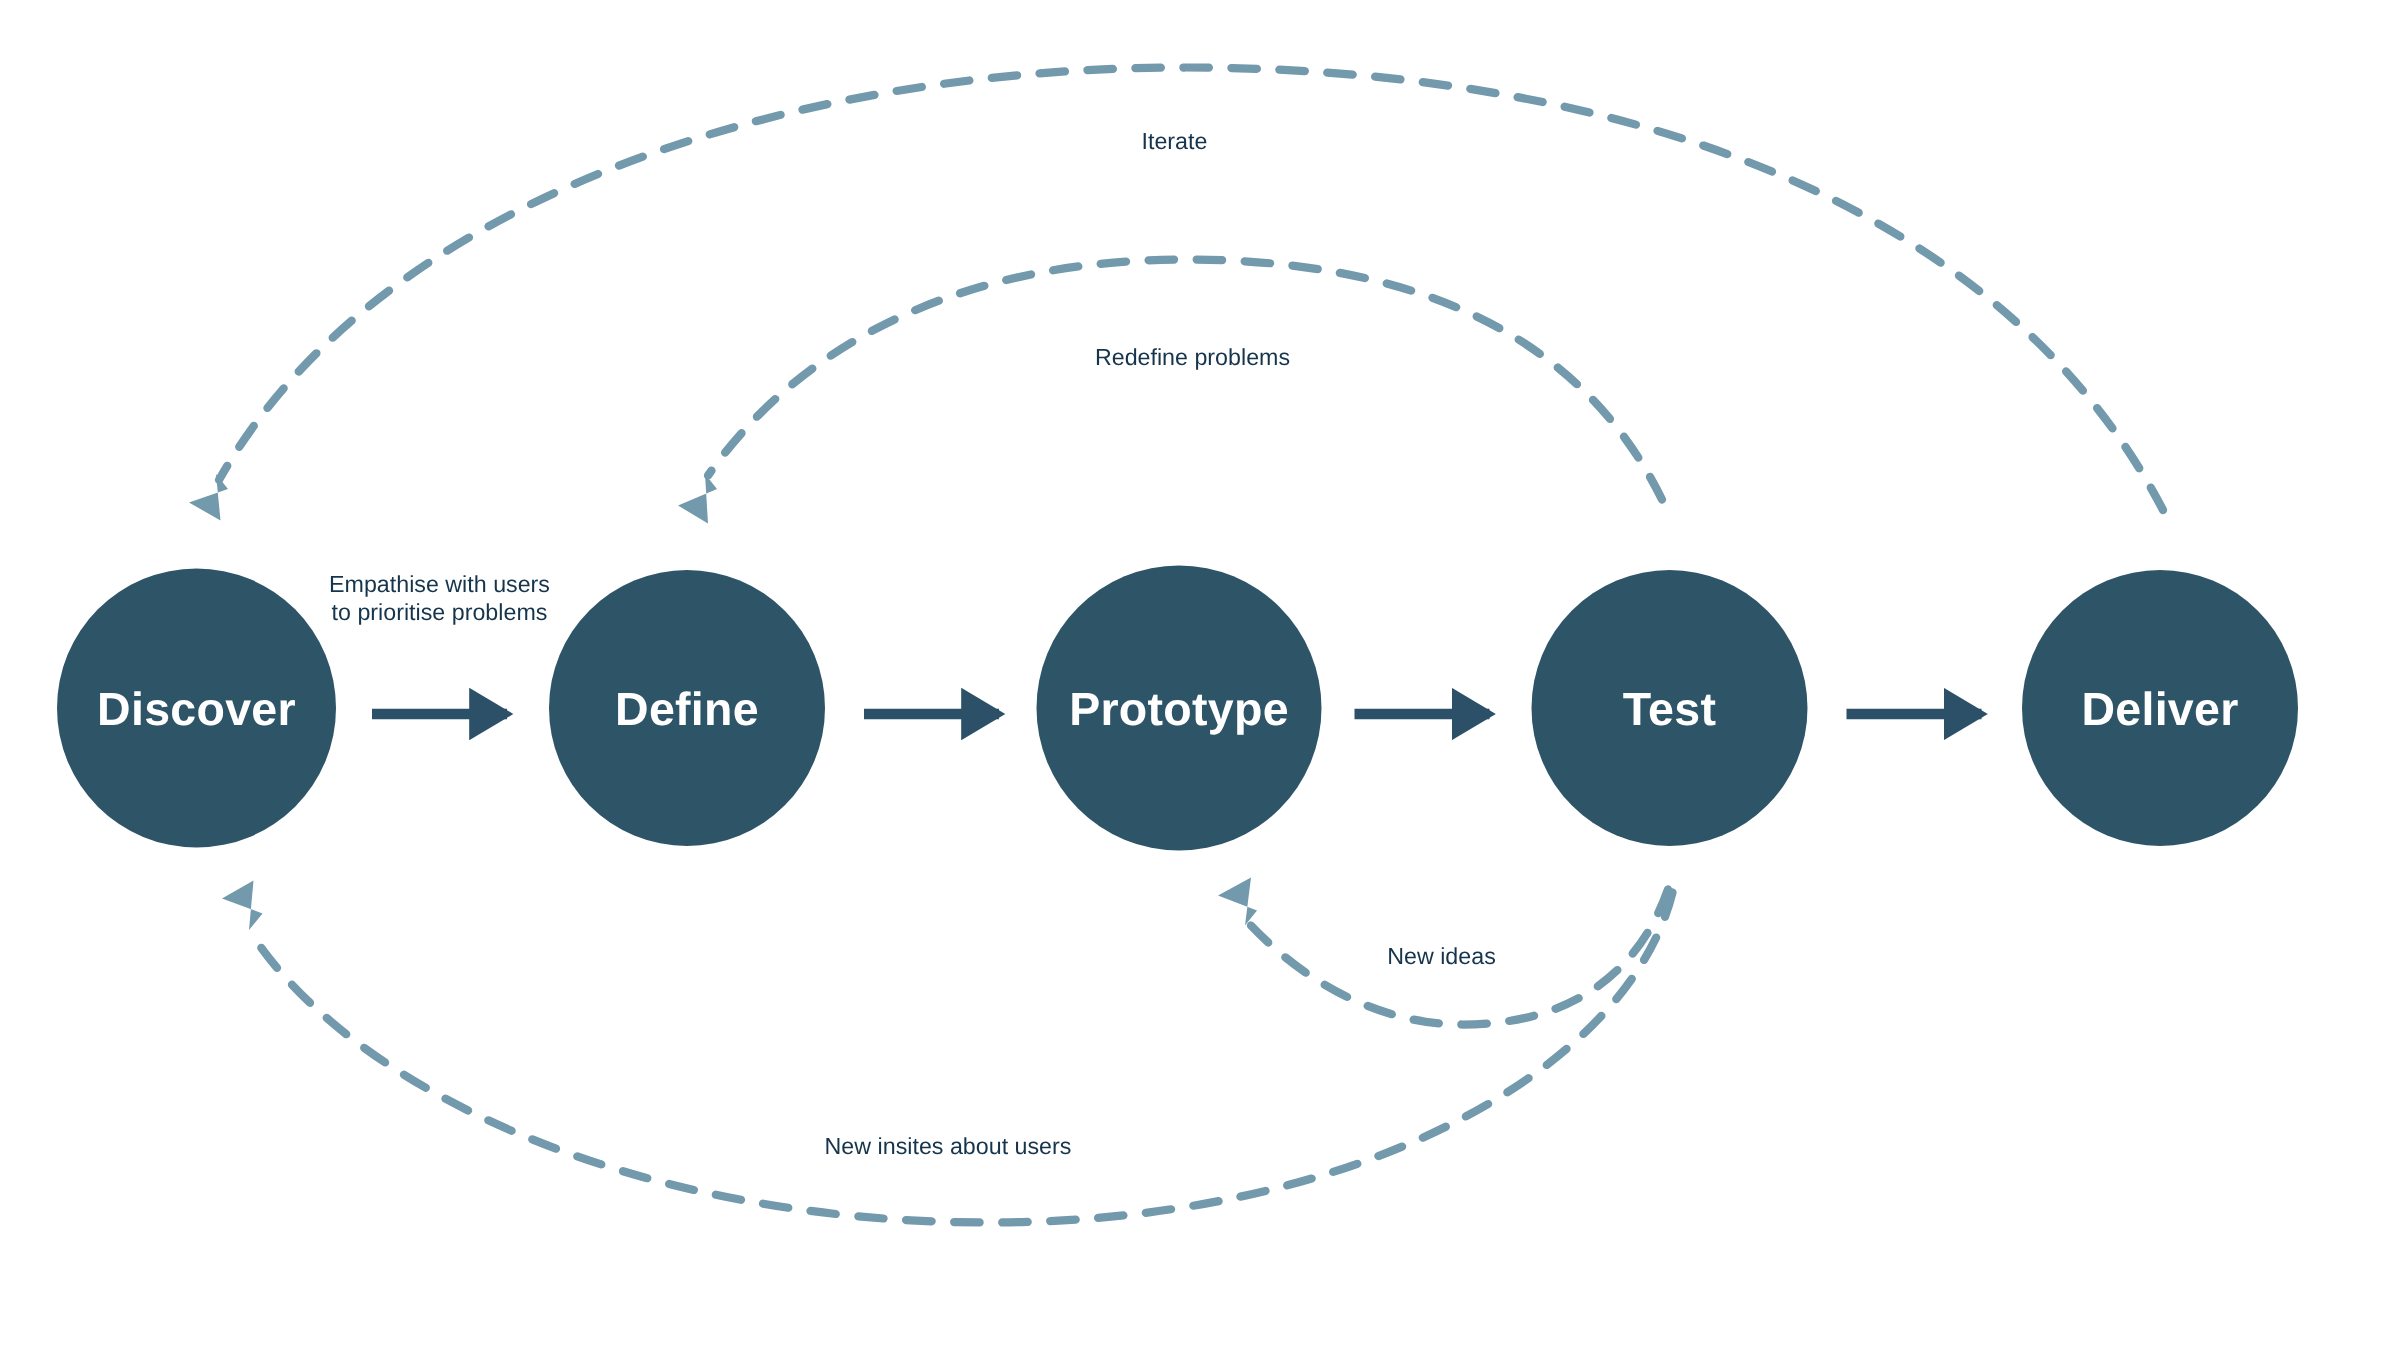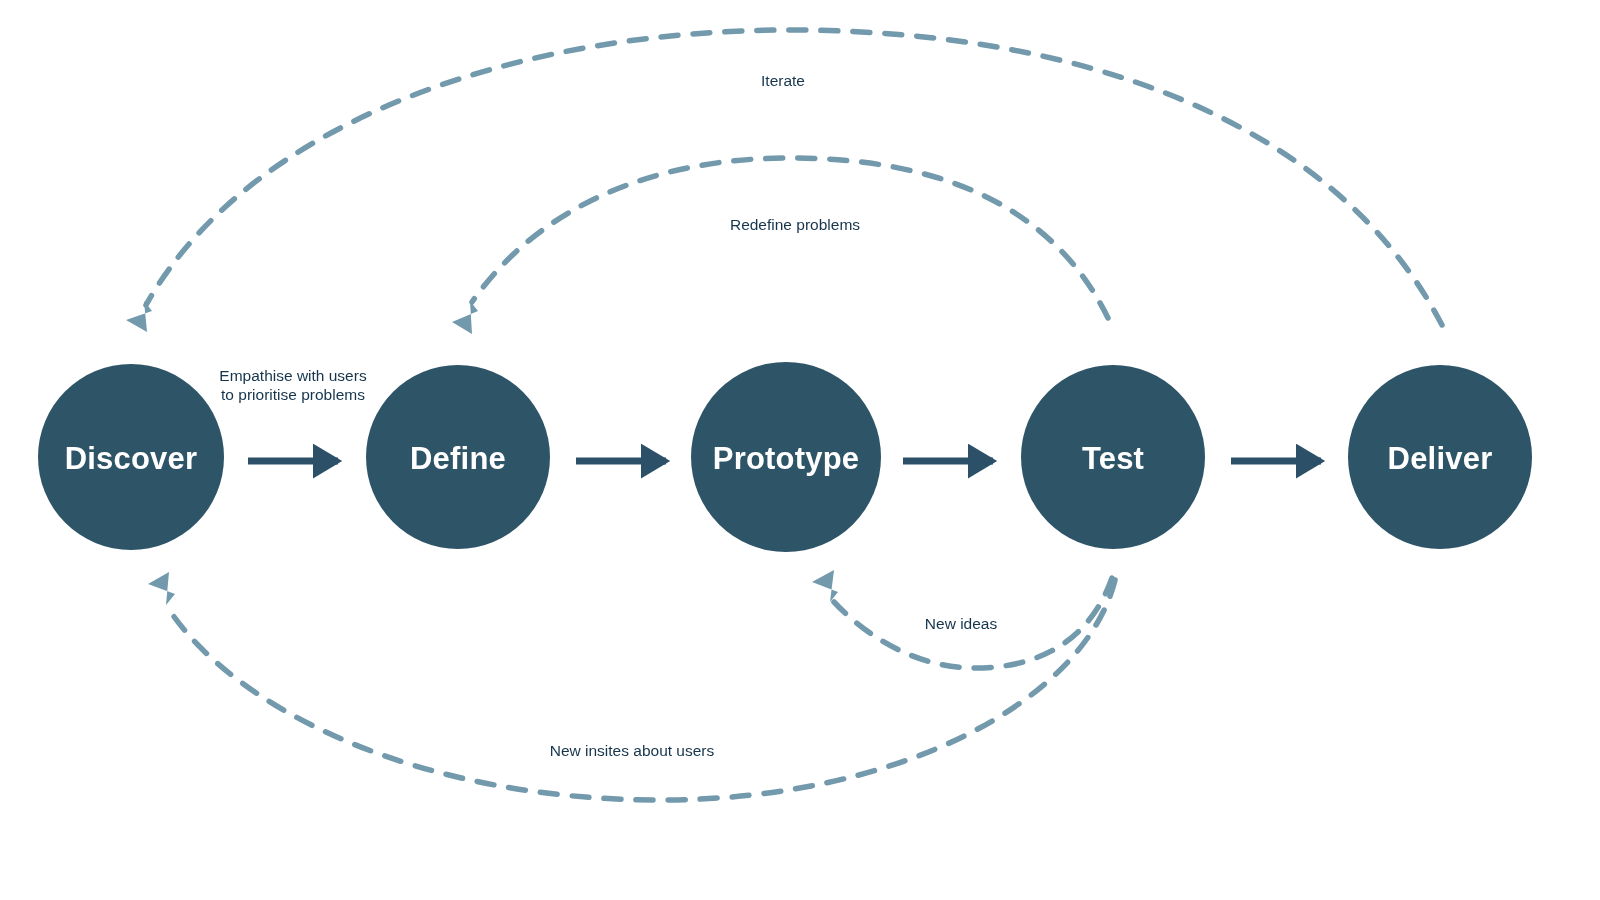--- a/index.html
+++ b/index.html
@@ -12,20 +12,21 @@
     width: 1600px;
     height: 900px;
     overflow: hidden;
     font-family: "Liberation Sans", sans-serif;
   }
   #diagram-root {
     position: relative;
     width: 1600px;
     height: 712px;
     background: #ffffff;
+    margin-top: 15px;
   }
   #diagram-svg {
     position: absolute;
     top: 0;
     left: 0;
     width: 1600px;
     height: 900px;
   }
   .node-label {
     font-family: "Liberation Sans", sans-serif;

